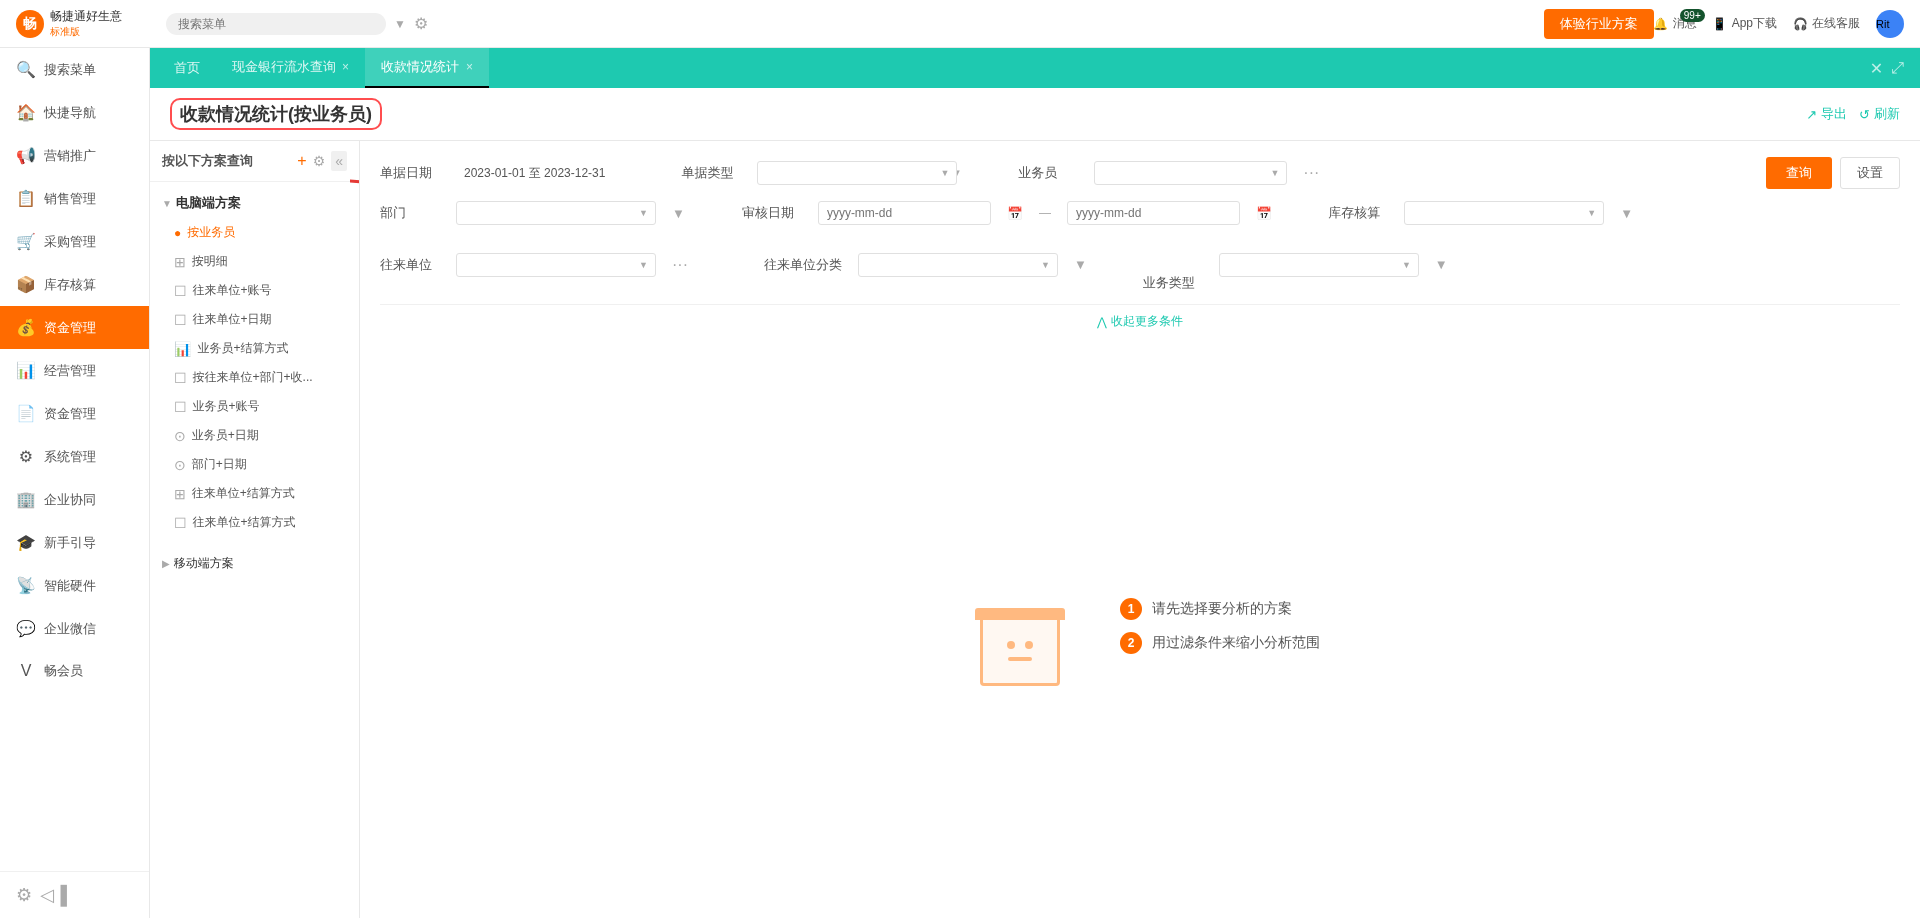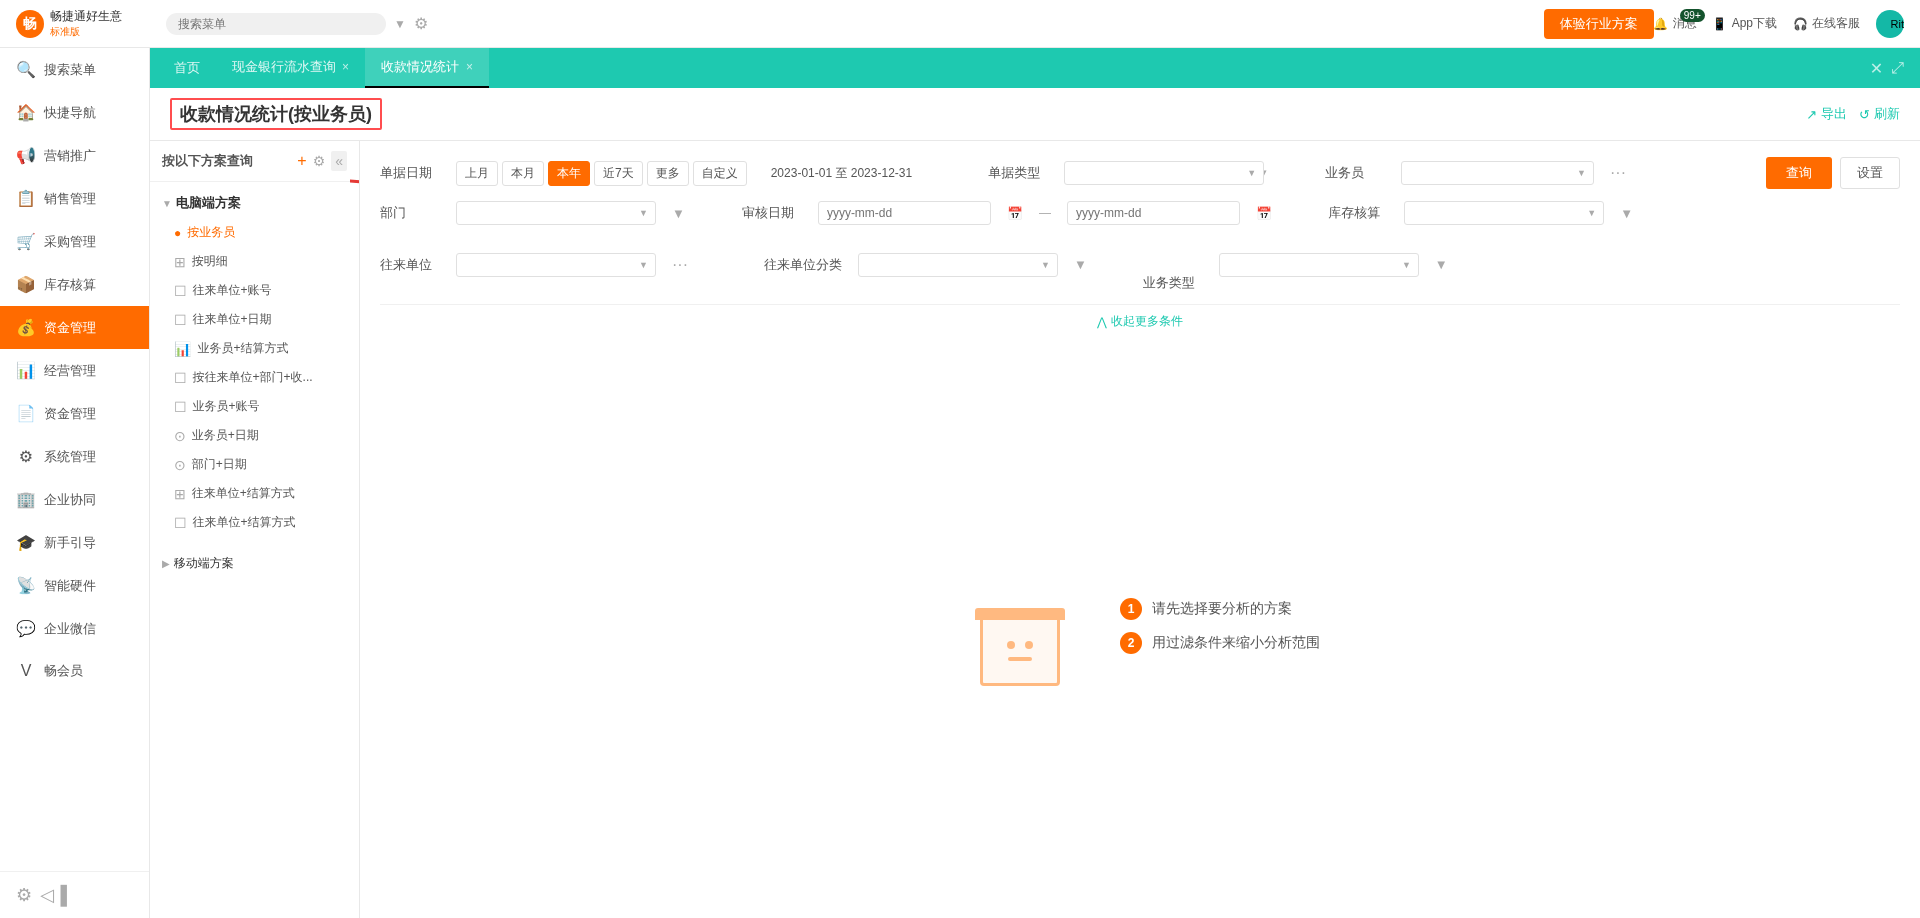--- a/index.html
+++ b/index.html
@@ -204,21 +204,21 @@
       display: flex;
       align-items: center;
       justify-content: space-between;
     }
     .page-title {
       font-size: 18px;
       font-weight: bold;
       color: #333;
       border: 2px solid #ff4d4f;
       padding: 2px 8px;
-      border-radius: 2px;
+      border-radius: 10px;
     }
     .page-actions {
       display: flex;
       gap: 12px;
     }
     .action-btn {
       display: flex; align-items: center; gap: 4px;
       font-size: 13px; color: #1ec9b0; cursor: pointer;
     }
 
@@ -475,21 +475,21 @@
       <span class="badge">99+</span>
     </div>
     <div class="header-btn">
       <span>📱</span>
       <span>App下载</span>
     </div>
     <div class="header-btn">
       <span>🎧</span>
       <span>在线客服</span>
     </div>
-    <div class="user-avatar" style="background:#14b8a6;display:flex;align-items:center;justify-content:flex-end;font-size:11px;">
+    <div class="user-avatar" style="background:#3b82f6;display:flex;align-items:center;justify-content:flex-start;font-size:11px;">
       <span>Rit</span>
     </div>
   </div>
 </div>
 
 <div class="layout">
 
   <div class="sidebar">
     <div class="sidebar-item">
       <span class="icon">🔍</span>
@@ -672,28 +672,20 @@
               </defs>
               <path d="M 10 10 C 60 10, 130 80, 60 170" stroke="#e53935" stroke-width="3" fill="none" marker-end="url(#arrowhead)"></path>
             </svg>
           </div>
         </div>
 
         <div class="filter-panel">
 
           <div class="filter-row">
             <span class="filter-label">单据日期</span>
-            <div class="filter-date-options">
-              <button class="date-btn">上月</button>
-              <button class="date-btn">本月</button>
-              <button class="date-btn active">本年</button>
-              <button class="date-btn">近7天</button>
-              <button class="date-btn">更多</button>
-              <button class="date-btn">自定义</button>
-            </div>
             <span class="date-range">
               <span>2023-01-01</span>
               <span> 至 </span>
               <span>2023-12-31</span>
             </span>
 
             <span class="filter-label" style="margin-left:60px;">单据类型</span>
             <div class="select-wrapper">
               <select class="filter-select" style="min-width:200px;">
                 <option></option>

